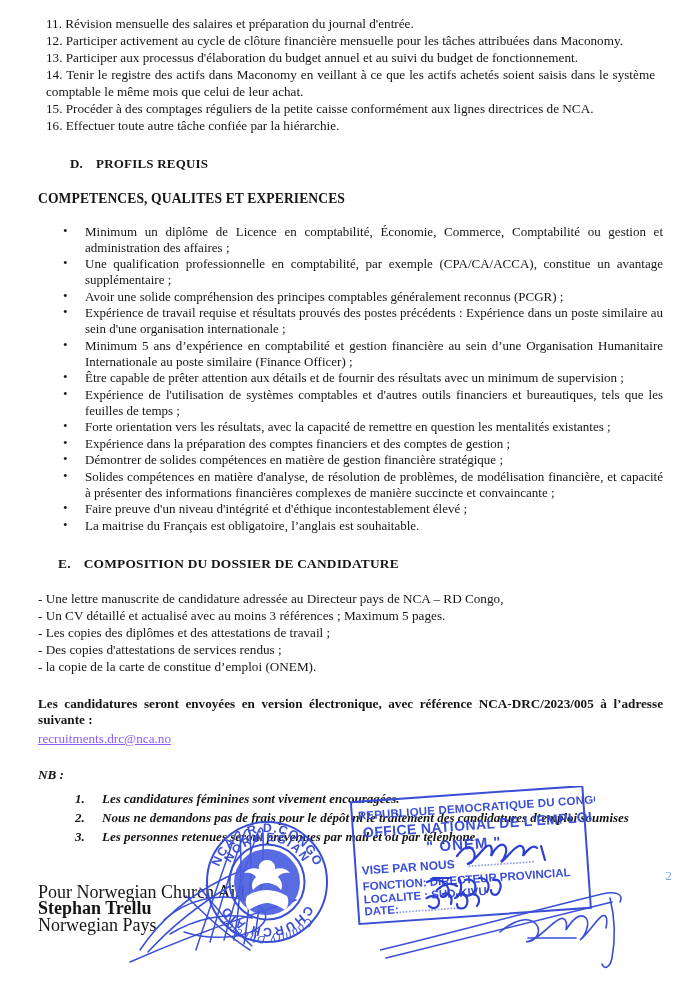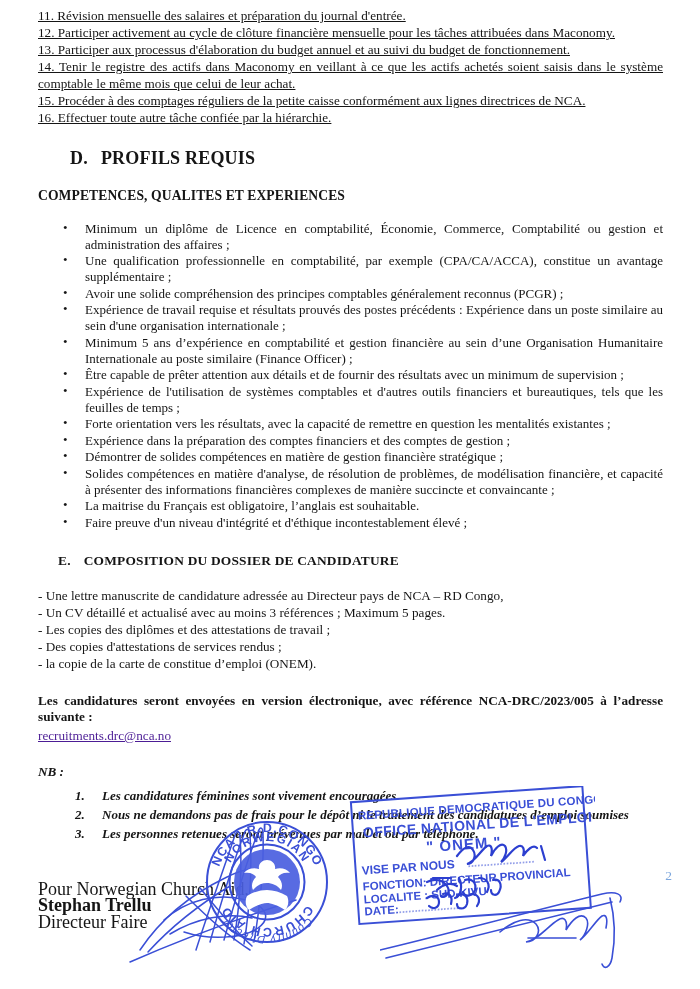--- a/index.html
+++ b/index.html
@@ -17,32 +17,32 @@
     color: #151515;
   }
   .content {
     position: absolute;
     left: 38px;
     top: 8px;
     width: 625px;
   }
 
   
-  .duty-list { margin: 0; padding: 0; text-decoration: underline; }
+  .duty-list { margin: 8px; padding: 0; }
   .duty {
     font-size: 13.2px;
     line-height: 16.6px;
     text-align: justify;
     text-justify: inter-word;
     margin: 0 0 0.5px 0;
   }
 
   
   .heading-d {
-    font-size: 18px;
+    font-size: 13px;
     font-weight: bold;
     letter-spacing: 0.2px;
     margin: 21px 0 0 32px;
   }
   .heading-d .letter { margin-right: 13px; }
   .heading-sub {
     font-size: 13.6px;
     font-weight: bold;
     letter-spacing: 0.1px;
     margin: 19px 0 0 0;
@@ -96,21 +96,21 @@
   .send-para {
     font-size: 13.2px;
     line-height: 16.6px;
     margin: 20px 0 0 0;
     text-align: justify;
     text-justify: inter-word;
     font-weight: bold;
   }
   .email-link {
     display: inline-block;
-    color: #4c1d95;
+    color: #8b5cf6;
     text-decoration: underline;
     font-size: 13.2px;
     margin-top: 0px;
   }
 
   
   .nb-label {
     font-style: italic;
     font-weight: bold;
     font-size: 13.2px;
@@ -223,22 +223,22 @@
       <li>Une qualification professionnelle en comptabilité, par exemple (CPA/CA/ACCA), constitue un avantage supplémentaire ;</li>
       <li>Avoir une solide compréhension des principes comptables généralement reconnus (PCGR) ;</li>
       <li>Expérience de travail requise et résultats prouvés des postes précédents : Expérience dans un poste similaire au sein d'une organisation internationale ;</li>
       <li>Minimum 5 ans d’expérience en comptabilité et gestion financière au sein d’une Organisation Humanitaire Internationale au poste similaire (Finance Officer) ;</li>
       <li>Être capable de prêter attention aux détails et de fournir des résultats avec un minimum de supervision ;</li>
       <li>Expérience de l'utilisation de systèmes comptables et d'autres outils financiers et bureautiques, tels que les feuilles de temps ;</li>
       <li>Forte orientation vers les résultats, avec la capacité de remettre en question les mentalités existantes ;</li>
       <li>Expérience dans la préparation des comptes financiers et des comptes de gestion ;</li>
       <li>Démontrer de solides compétences en matière de gestion financière stratégique ;</li>
       <li>Solides compétences en matière d'analyse, de résolution de problèmes, de modélisation financière, et capacité à présenter des informations financières complexes de manière succincte et convaincante ;</li>
+      <li>Faire preuve d'un niveau d'intégrité et d'éthique incontestablement élevé ;</li>
       <li>La maitrise du Français est obligatoire, l’anglais est souhaitable.</li>
-      <li>Faire preuve d'un niveau d'intégrité et d'éthique incontestablement élevé ;</li>
     </ul>
 
     <div class="heading-e">
       <span class="letter">E.</span><span>COMPOSITION DU DOSSIER DE CANDIDATURE</span>
     </div>
 
     <ul class="dash-list">
       <li>- Une lettre manuscrite de candidature adressée au Directeur pays de NCA – RD Congo,</li>
       <li>- Un CV détaillé et actualisé avec au moins 3 références ; Maximum 5 pages.</li>
       <li>- Les copies des diplômes et des attestations de travail ;</li>
@@ -261,21 +261,21 @@
       </li>
       <li>
         <span class="num">3.</span>
         <span>Les personnes retenues seront prévenues par mail et ou par téléphone.</span>
       </li>
     </ul>
 
     <div class="sig-block">
       <div>Pour Norwegian Church Aid,</div>
       <div class="name">Stephan Trellu</div>
-      <div>Directeur Faire</div>
+      <div>Norwegian Pays</div>
     </div>
 
   </div>
 
   <div class="page-number">2</div>
 
   <div class="ink-layer">
 
     <svg class="hand-sig" viewBox="0 0 240 170">
       <g fill="none" stroke="#3a4fd6" stroke-width="1.5" stroke-linecap="round">

